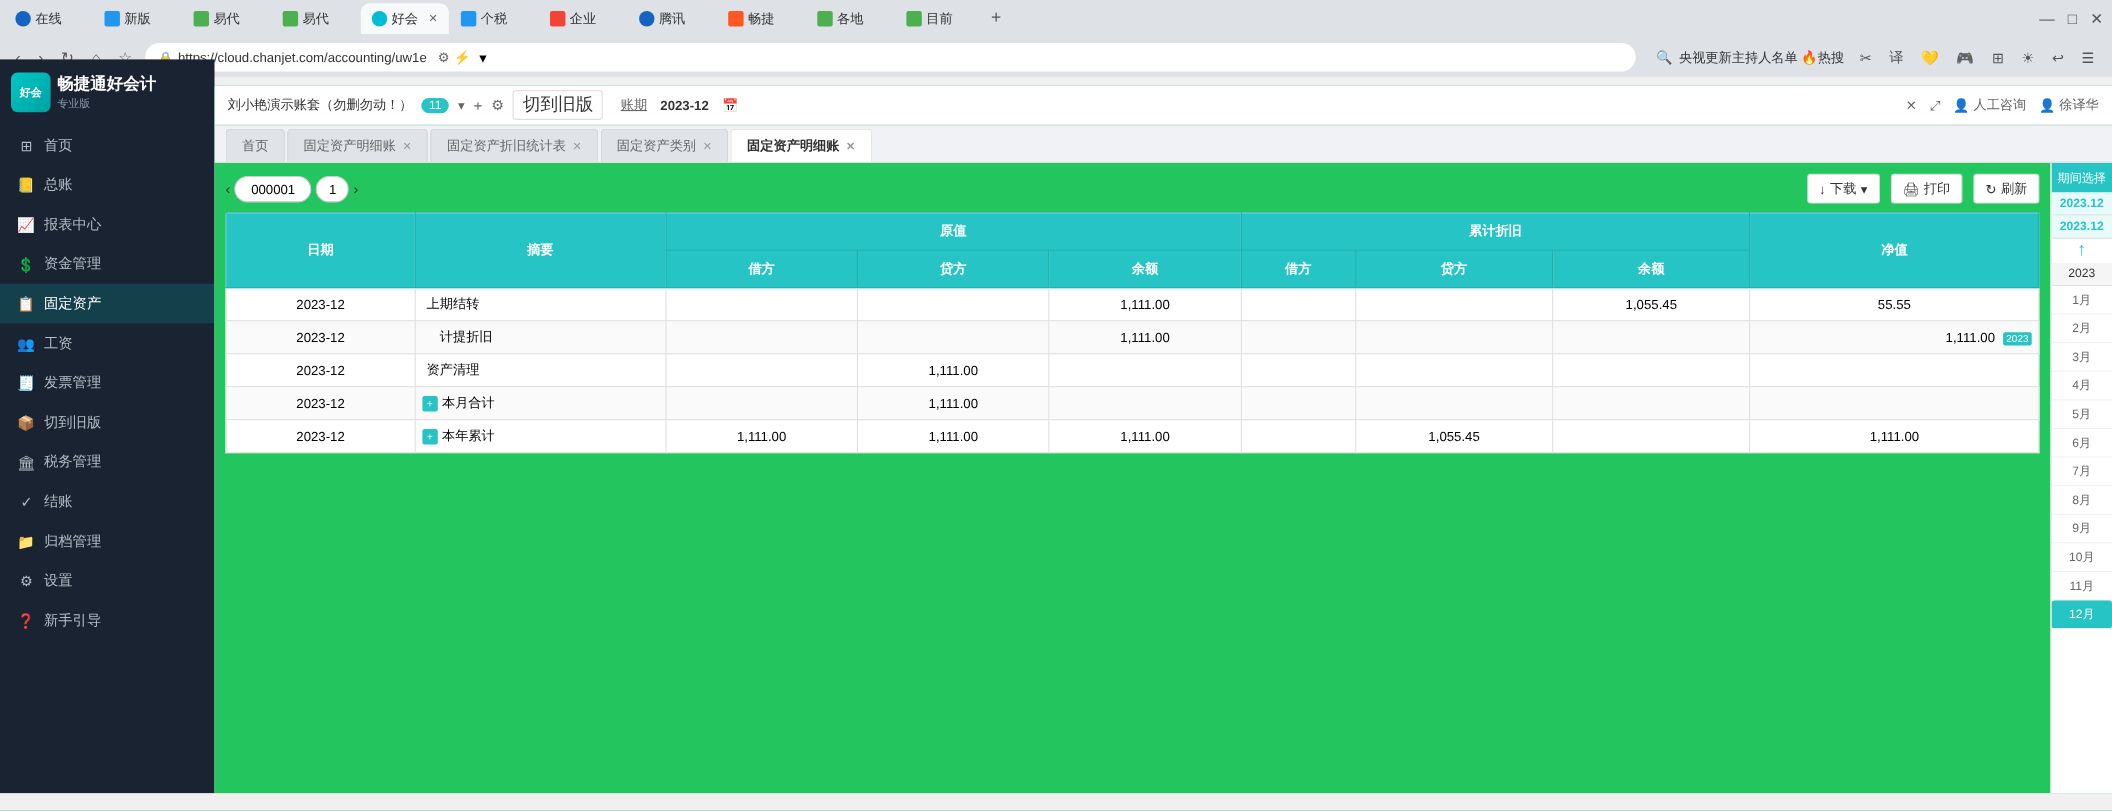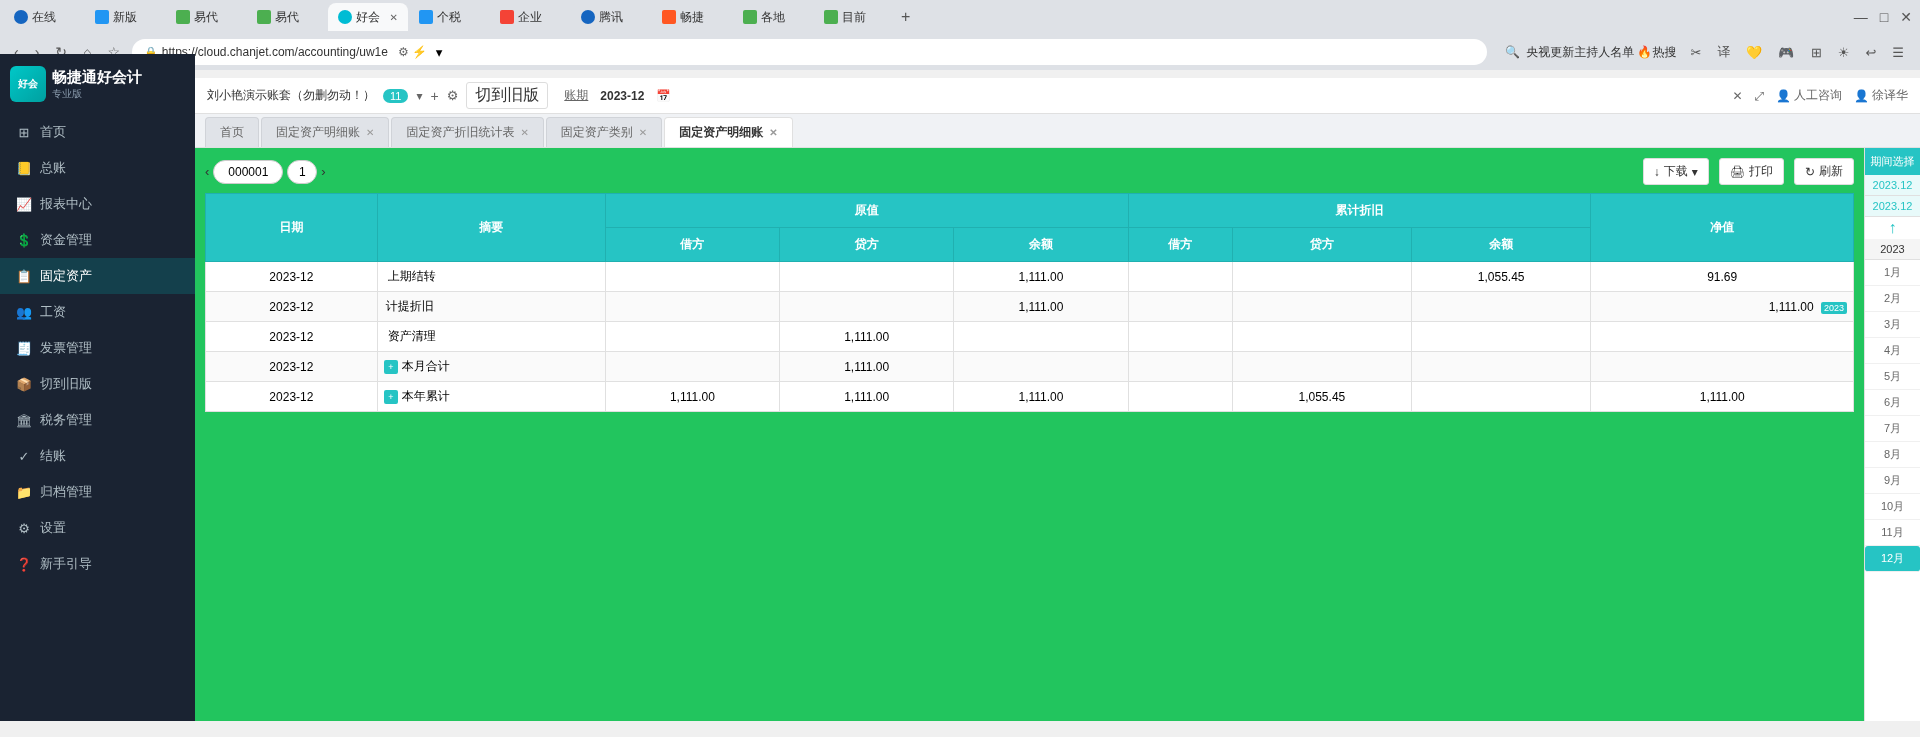--- a/index.html
+++ b/index.html
@@ -64,21 +64,21 @@
     .ledger-table th { background: #26c4c4; color: white; text-align: center; padding: 8px 6px; font-size: 12px; font-weight: bold; border: 1px solid #20b0b0; }
     .ledger-table td { text-align: center; padding: 6px 8px; font-size: 12px; border: 1px solid #e0e0e0; }
     .ledger-table tr:nth-child(even) td { background: #fafafa; }
     .row-label { display: flex; align-items: center; gap: 4px; justify-content: flex-start; }
     .row-icon { width: 14px; height: 14px; background: #26c4c4; color: white; font-size: 9px; display: inline-flex; align-items: center; justify-content: center; border-radius: 2px; flex-shrink: 0; }
     .amount { text-align: right; }
 
     
     .period-panel { width: 56px; background: white; border-left: 1px solid #e0e0e0; display: flex; flex-direction: column; overflow: hidden; }
     .period-title { background: #26c4c4; color: white; text-align: center; padding: 6px 2px; font-size: 11px; writing-mode: horizontal-tb; }
-    .period-selected { background: #e8fafa; color: #26c4c4; text-align: center; padding: 4px 2px; font-size: 11px; font-weight: normal; border-bottom: 1px solid #e0e0e0; }
+    .period-selected { background: #e8fafa; color: #26c4c4; text-align: center; padding: 4px 2px; font-size: 11px; font-weight: bold; border-bottom: 1px solid #e0e0e0; }
     .period-year { background: #f5f5f5; text-align: center; padding: 4px 2px; font-size: 11px; color: #333; border-bottom: 1px solid #e0e0e0; }
     .period-month { text-align: center; padding: 5px 2px; font-size: 11px; color: #666; cursor: pointer; border-bottom: 1px solid #f0f0f0; }
     .period-month.active { background: #26c4c4; color: white; border-radius: 3px; }
     .scroll-btn { background: none; border: none; cursor: pointer; color: #26c4c4; font-size: 16px; text-align: center; padding: 2px; }
   </style>
 </head>
 <body>
 
 <div class="browser-chrome">
   <div class="tab-bar">
@@ -330,26 +330,26 @@
 
             <tr>
               <td>2023-12</td>
               <td style="text-align:left;padding-left:10px;">上期结转</td>
               <td></td>
               <td></td>
               <td class="amount">1,111.00</td>
               <td></td>
               <td></td>
               <td class="amount">1,055.45</td>
-              <td class="amount">91.69</td>
+              <td class="amount">55.55</td>
             </tr>
 
             <tr>
               <td>2023-12</td>
-              <td style="text-align:left;padding-left:8px;">计提折旧</td>
+              <td style="text-align:left;padding-left:22px;">计提折旧</td>
               <td></td>
               <td></td>
               <td class="amount">1,111.00</td>
               <td></td>
               <td></td>
               <td></td>
               <td style="text-align:right;padding-right:6px;">
                 <span>1,111.00</span>
                 <span style="background:#26c4c4;color:white;font-size:9px;padding:1px 3px;border-radius:2px;margin-left:4px;">2023</span>
               </td>

